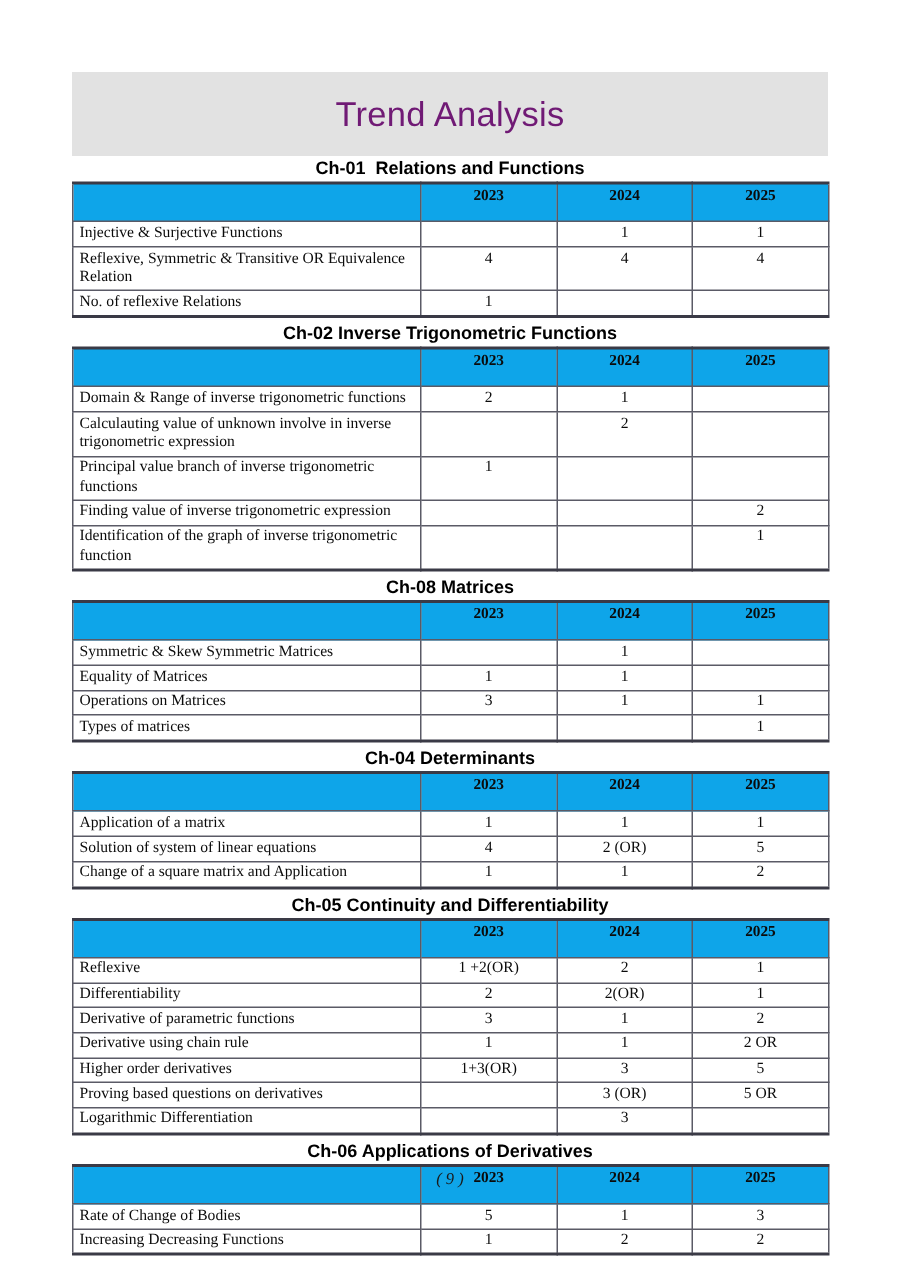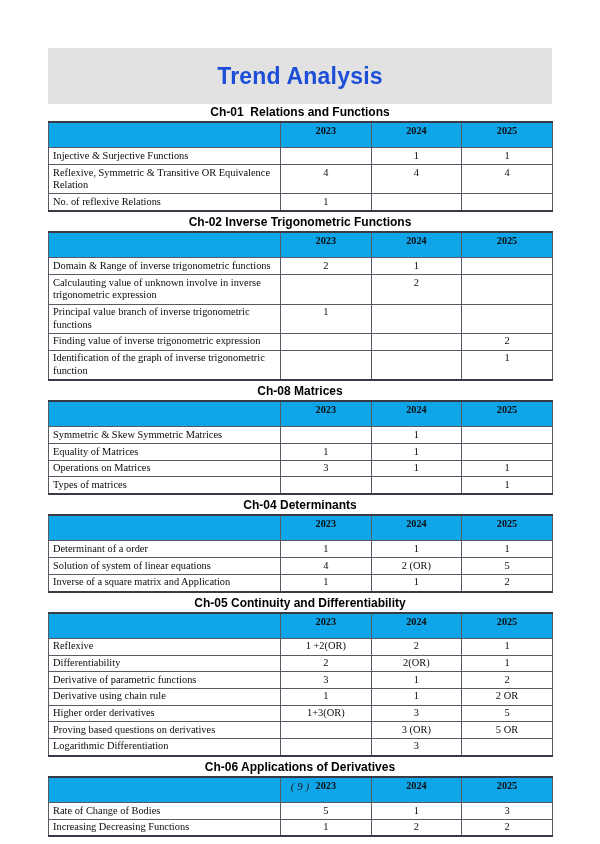--- a/index.html
+++ b/index.html
@@ -30,24 +30,24 @@
     top: 48px;
     width: 504px;
     height: 56px;
     background: #e2e2e2;
     display: flex;
     align-items: center;
     justify-content: center;
   }
   .title-banner .title-text {
     font-family: "Liberation Sans", sans-serif;
-    font-weight: bold;
+    font-weight: normal;
     font-size: 23px;
     letter-spacing: 0.2px;
-    color: #1d4ed8;
+    color: #701a75;
   }
 
   
   .content {
     position: absolute;
     left: 48px;
     top: 104px;
     width: 504px;
   }
 
@@ -283,33 +283,33 @@
           <thead>
             <tr>
               <th class="topic-head"></th>
               <th>2023</th>
               <th>2024</th>
               <th>2025</th>
             </tr>
           </thead>
           <tbody>
             <tr>
-              <td class="topic">Determinant of a order</td>
+              <td class="topic">Application of a matrix</td>
               <td class="val">1</td>
               <td class="val">1</td>
               <td class="val">1</td>
             </tr>
             <tr>
               <td class="topic">Solution of system of linear equations</td>
               <td class="val">4</td>
               <td class="val">2 (OR)</td>
               <td class="val">5</td>
             </tr>
             <tr>
-              <td class="topic">Inverse of a square matrix and Application</td>
+              <td class="topic">Change of a square matrix and Application</td>
               <td class="val">1</td>
               <td class="val">1</td>
               <td class="val">2</td>
             </tr>
           </tbody>
         </table>
       </div>
       <div class="chapter-block">
         <div class="chapter-heading">Ch-05 Continuity and Differentiability</div>
         <table class="trend-table">

